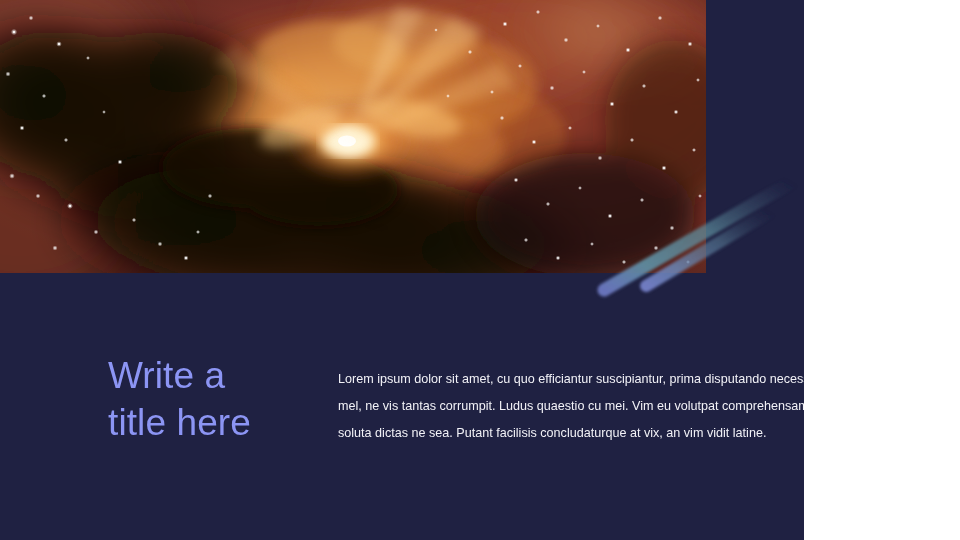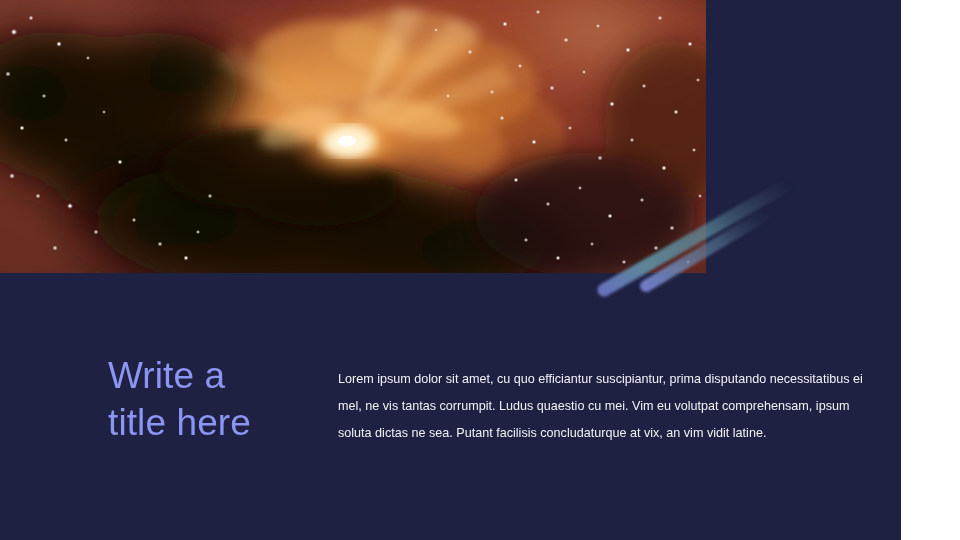--- a/index.html
+++ b/index.html
@@ -8,25 +8,24 @@
   }
   body {
     width: 960px;
     height: 540px;
     overflow: hidden;
     font-family: "Liberation Sans", sans-serif;
   }
 
   #slide {
     position: relative;
-    width: 873px;
+    width: 804px;
     height: 540px;
     background: #1f2142;
     overflow: hidden;
-    padding-left: 28px;
   }
 
   
   .photo {
     position: absolute;
     left: 0;
     top: 0;
     width: 706px;
     height: 273px;
     overflow: hidden;

